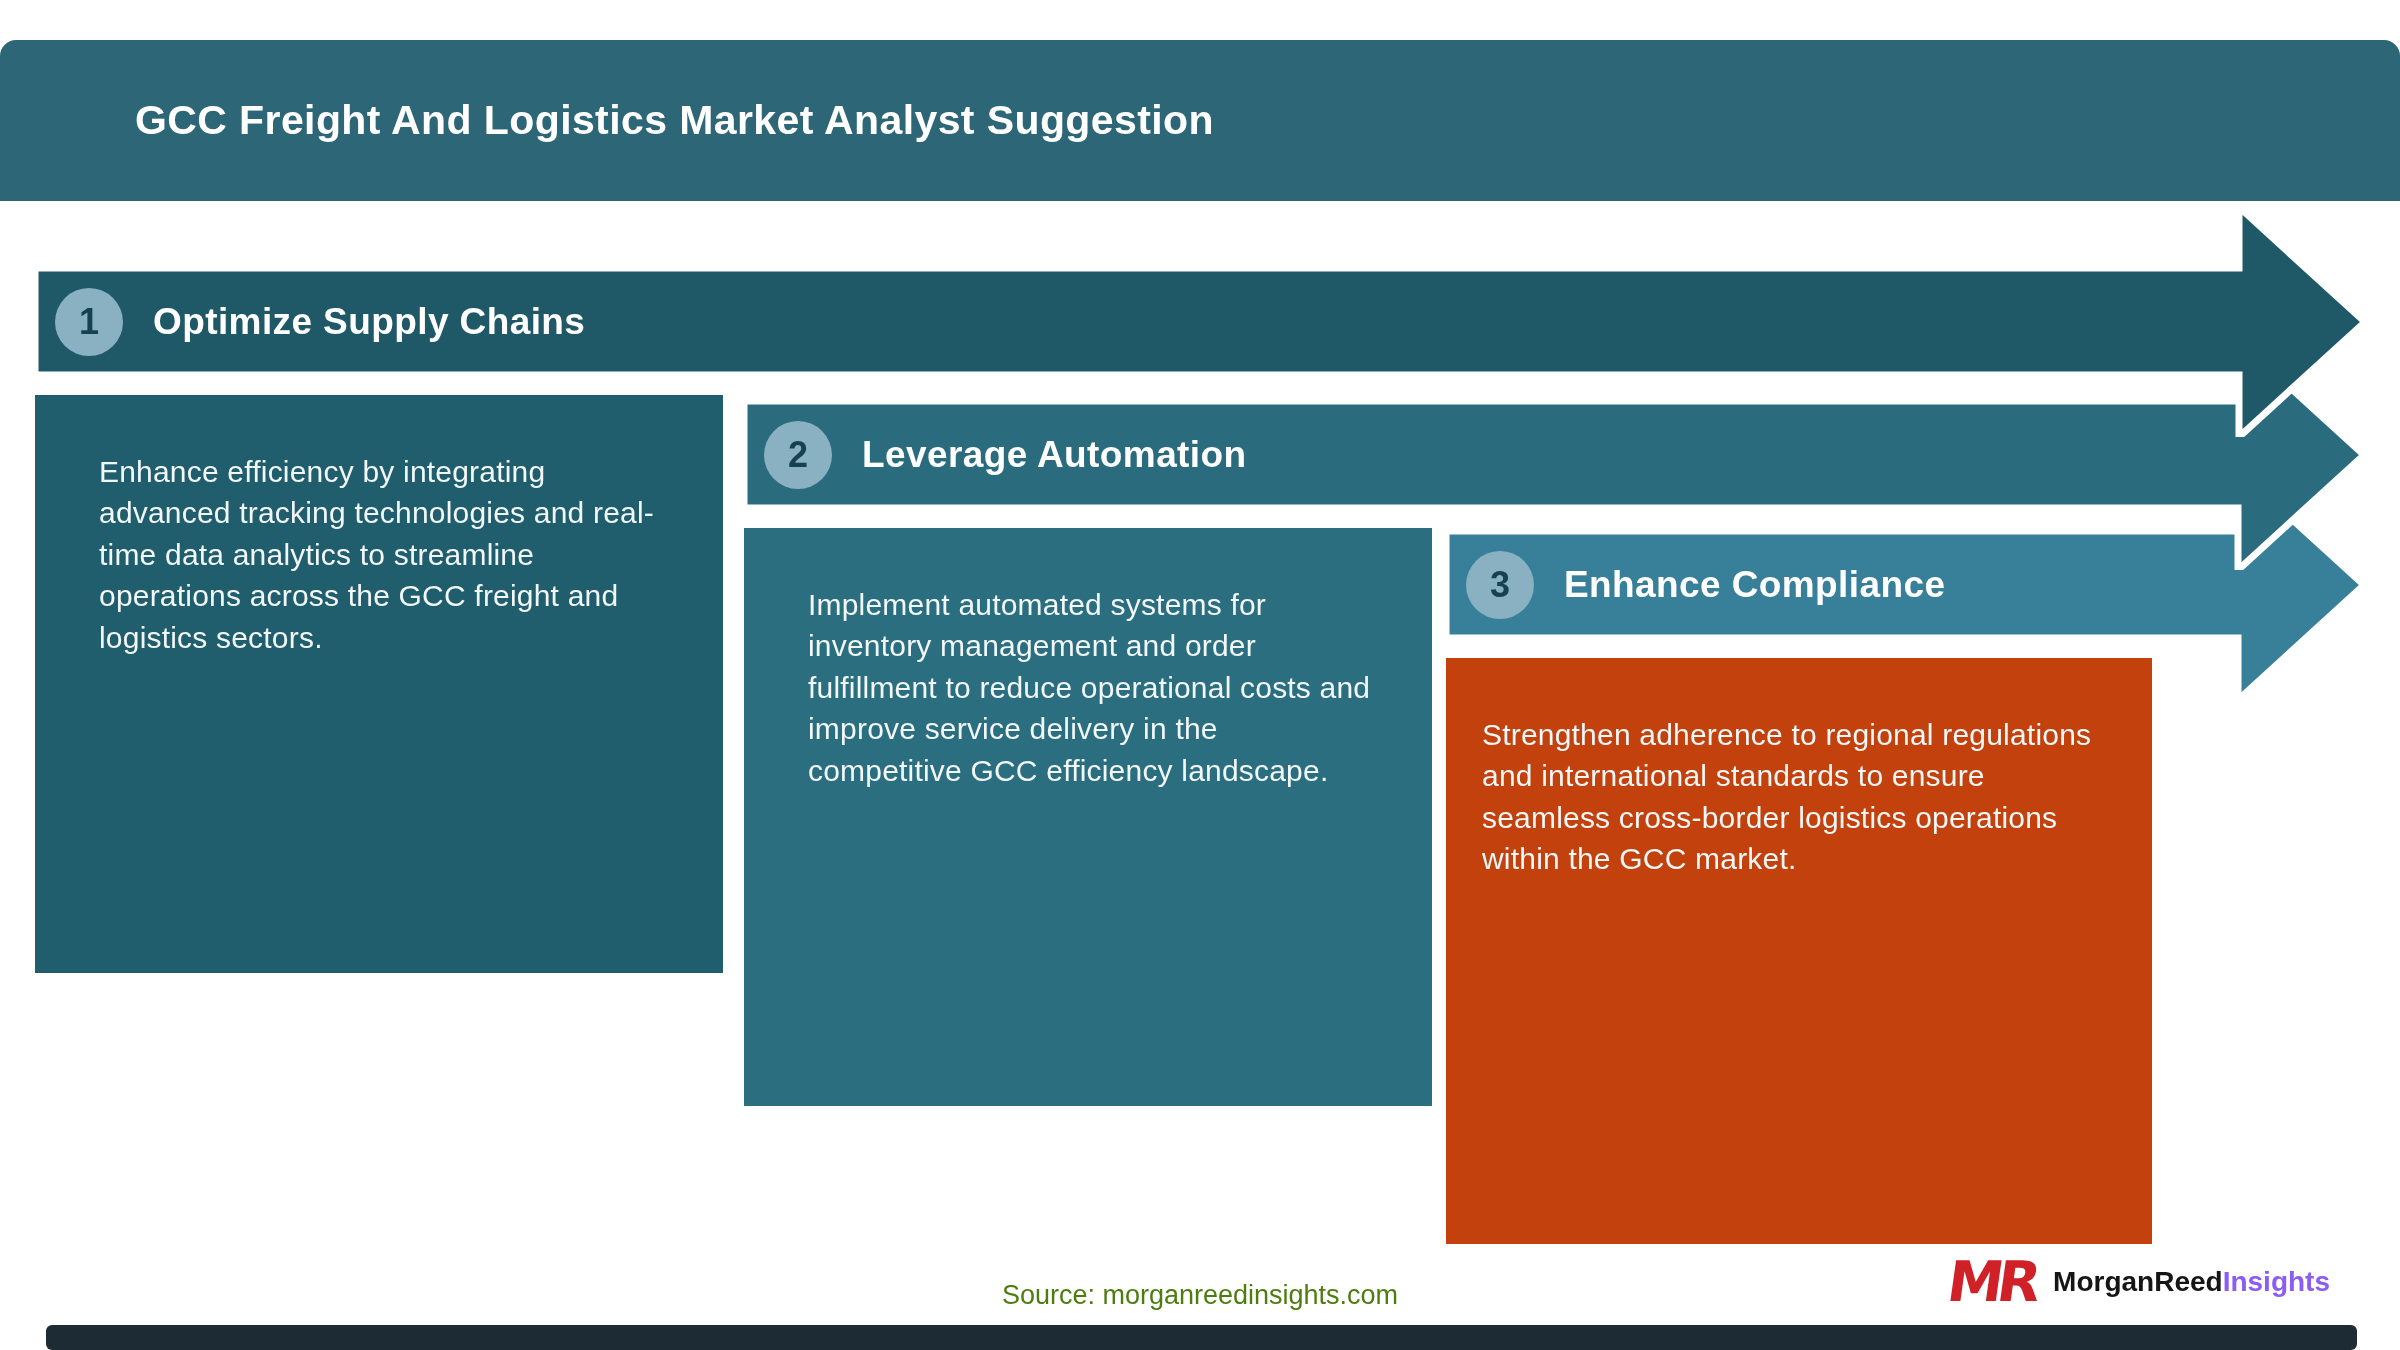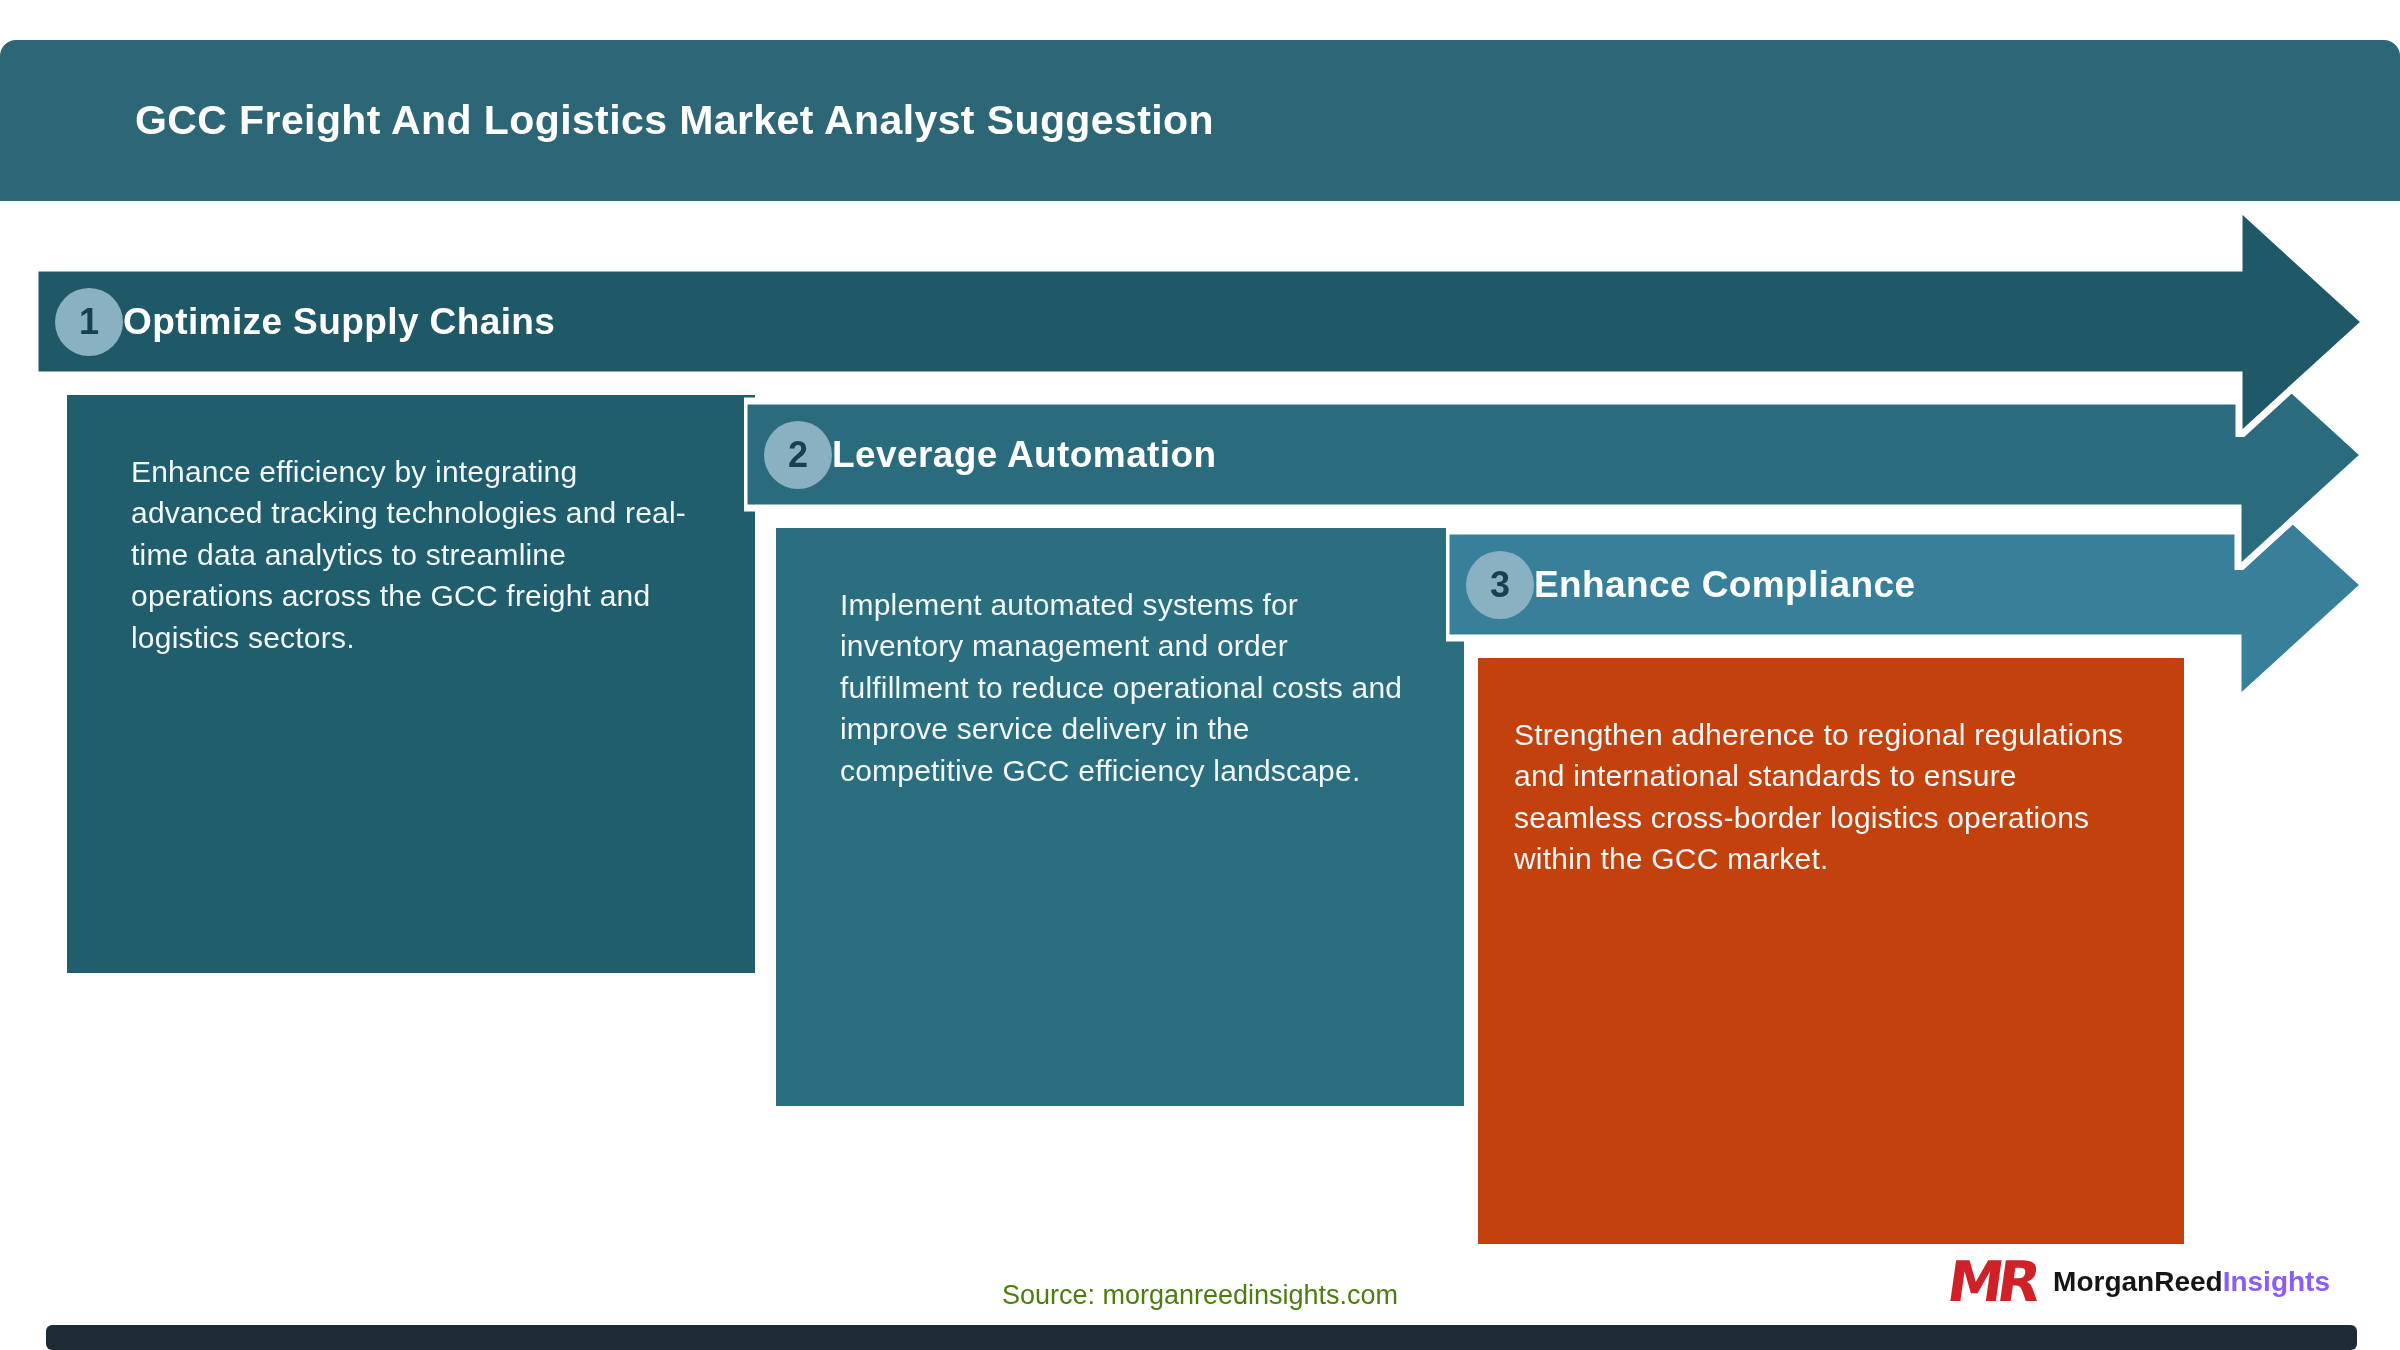--- a/index.html
+++ b/index.html
@@ -62,34 +62,34 @@
     display: flex;
     align-items: center;
     justify-content: center;
     font-size: 36px;
     font-weight: 700;
     flex: 0 0 auto;
     background-color: #8ab1c2;
     color: #16424f;
   }
   .arrow-title {
+    margin-left: 30px;
     color: #ffffff;
     font-size: 37px;
     font-weight: 700;
     letter-spacing: 0.4px;
     white-space: nowrap;
   }
 
   
   .desc {
     position: absolute;
     box-sizing: border-box;
     padding: 56px 56px 0 64px;
     z-index: 2;
-    margin-left: 32px;
   }
   .desc p {
     margin: 0;
     color: #f2f7f8;
     font-size: 30px;
     line-height: 1.38;
     letter-spacing: 0.2px;
   }
   .desc1 { left: 35px;   top: 395px; width: 688px; height: 578px; }
   .desc2 { left: 744px;  top: 528px; width: 688px; height: 578px; }

